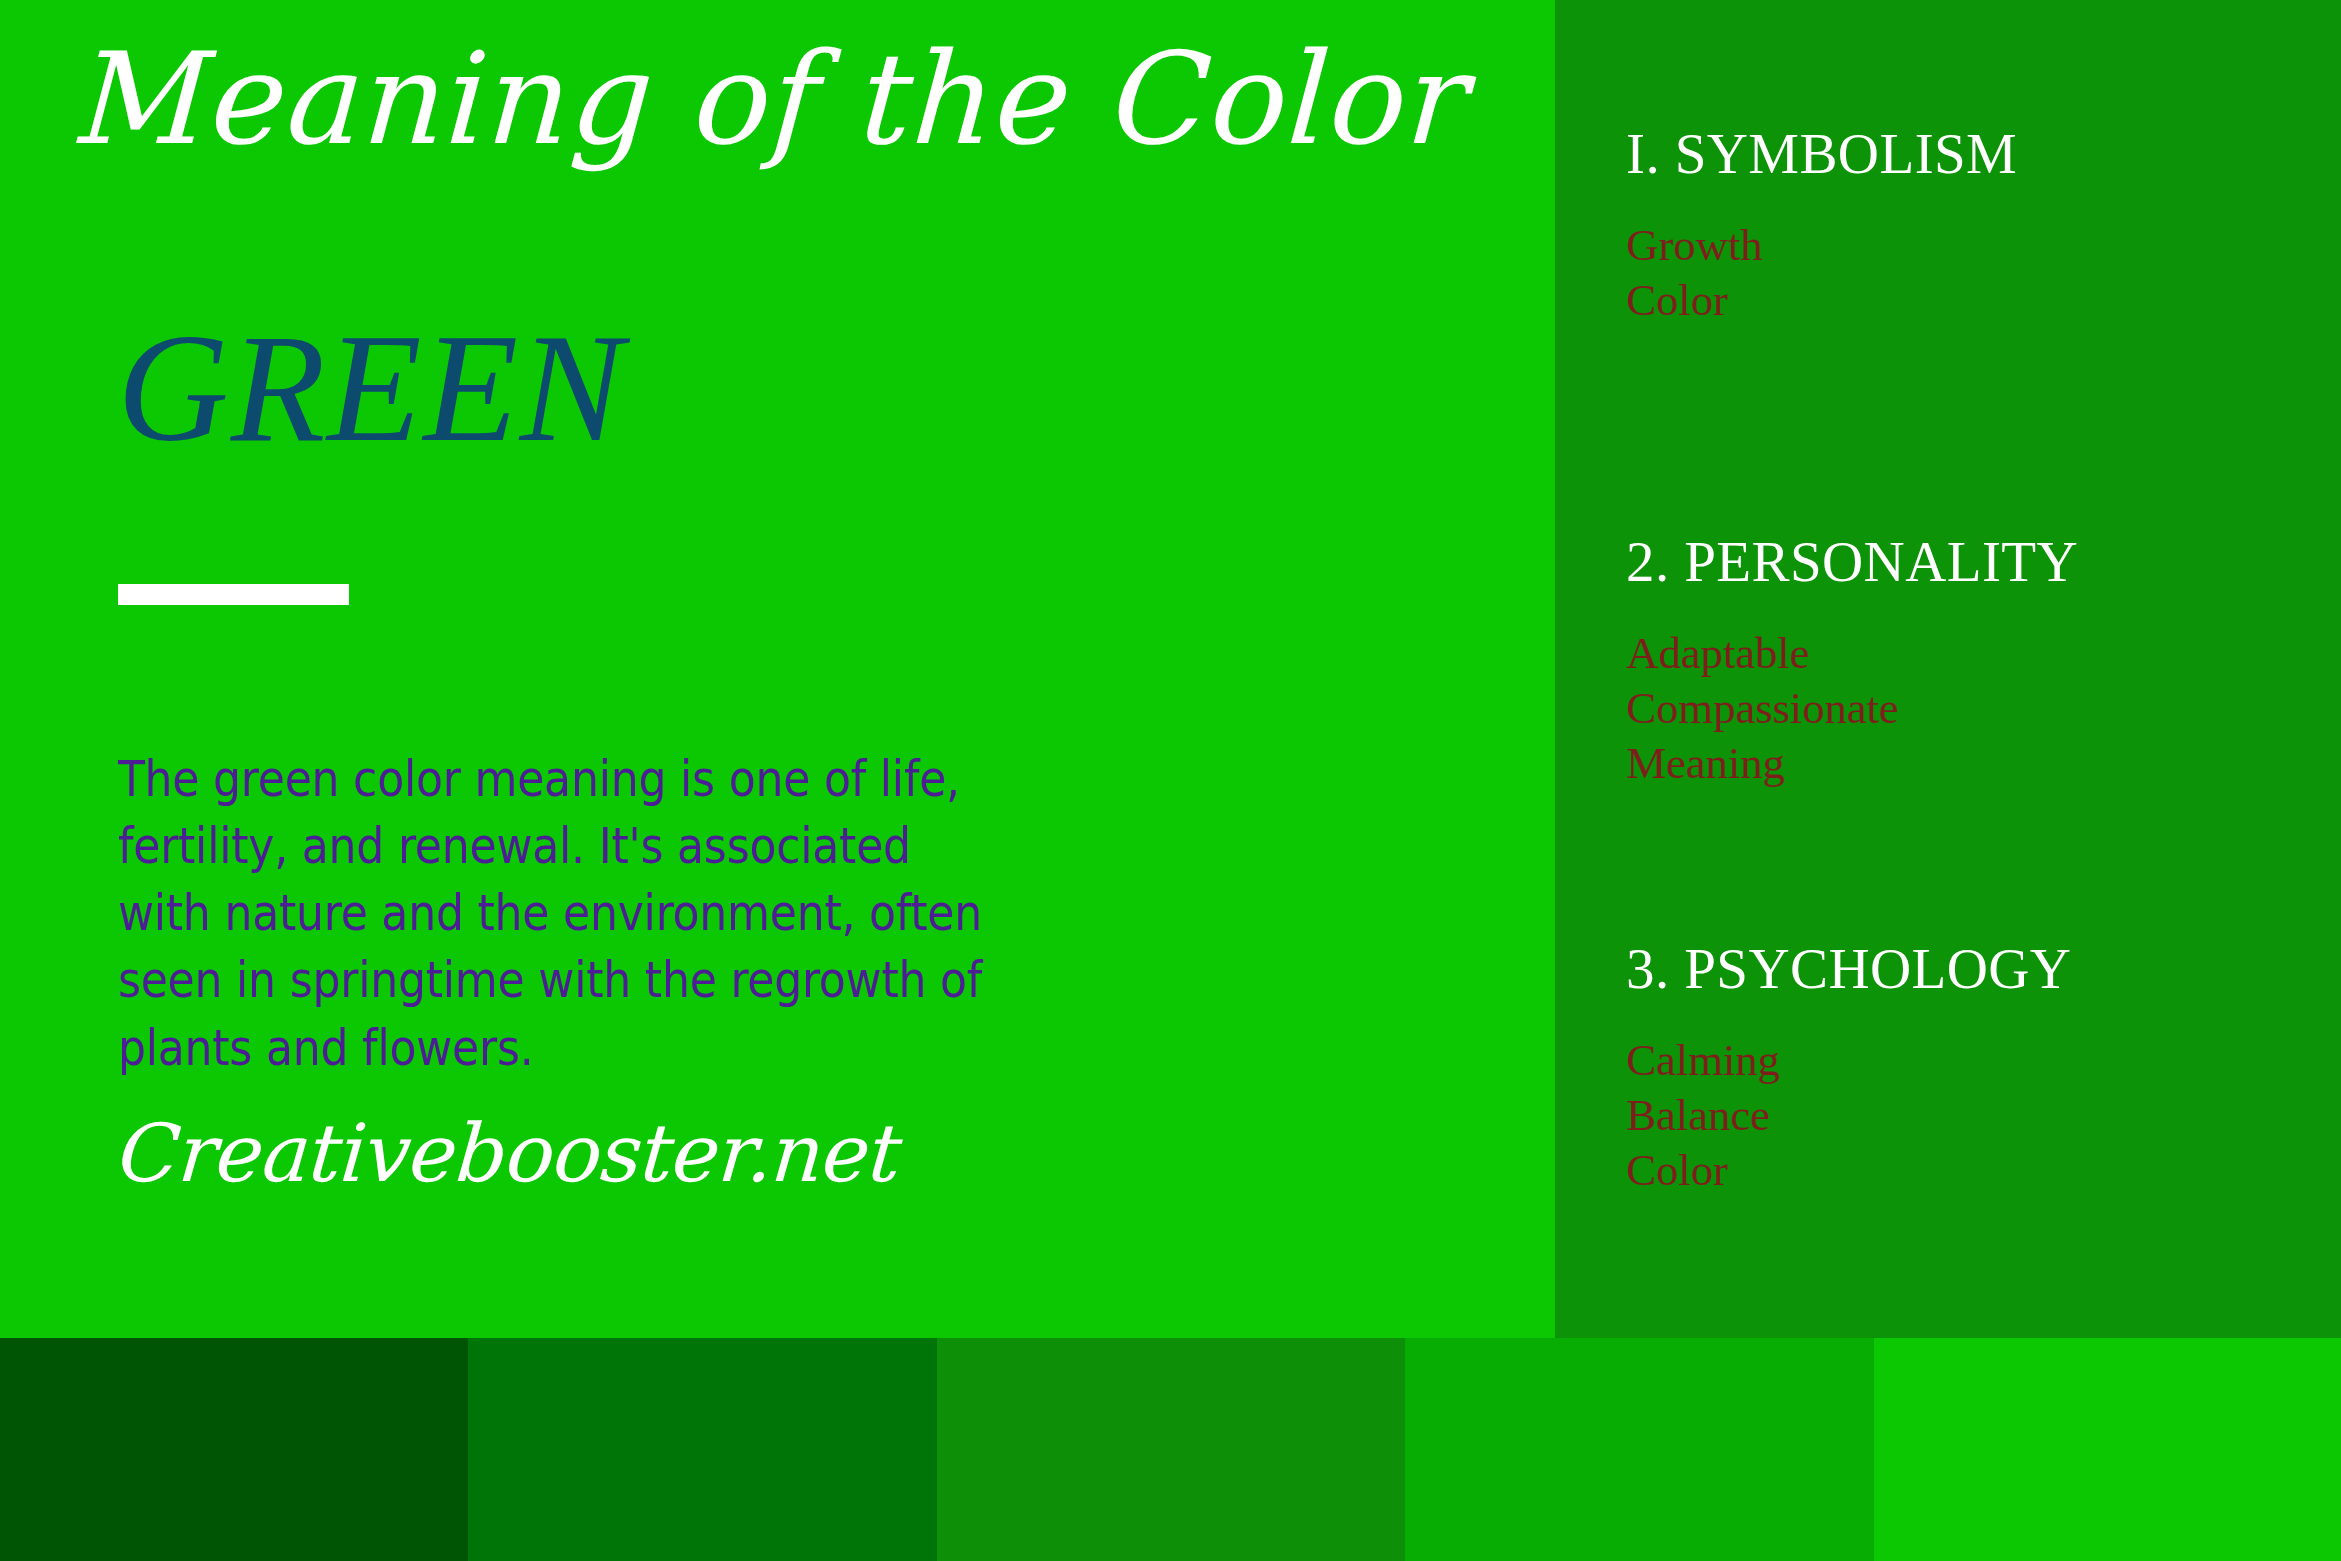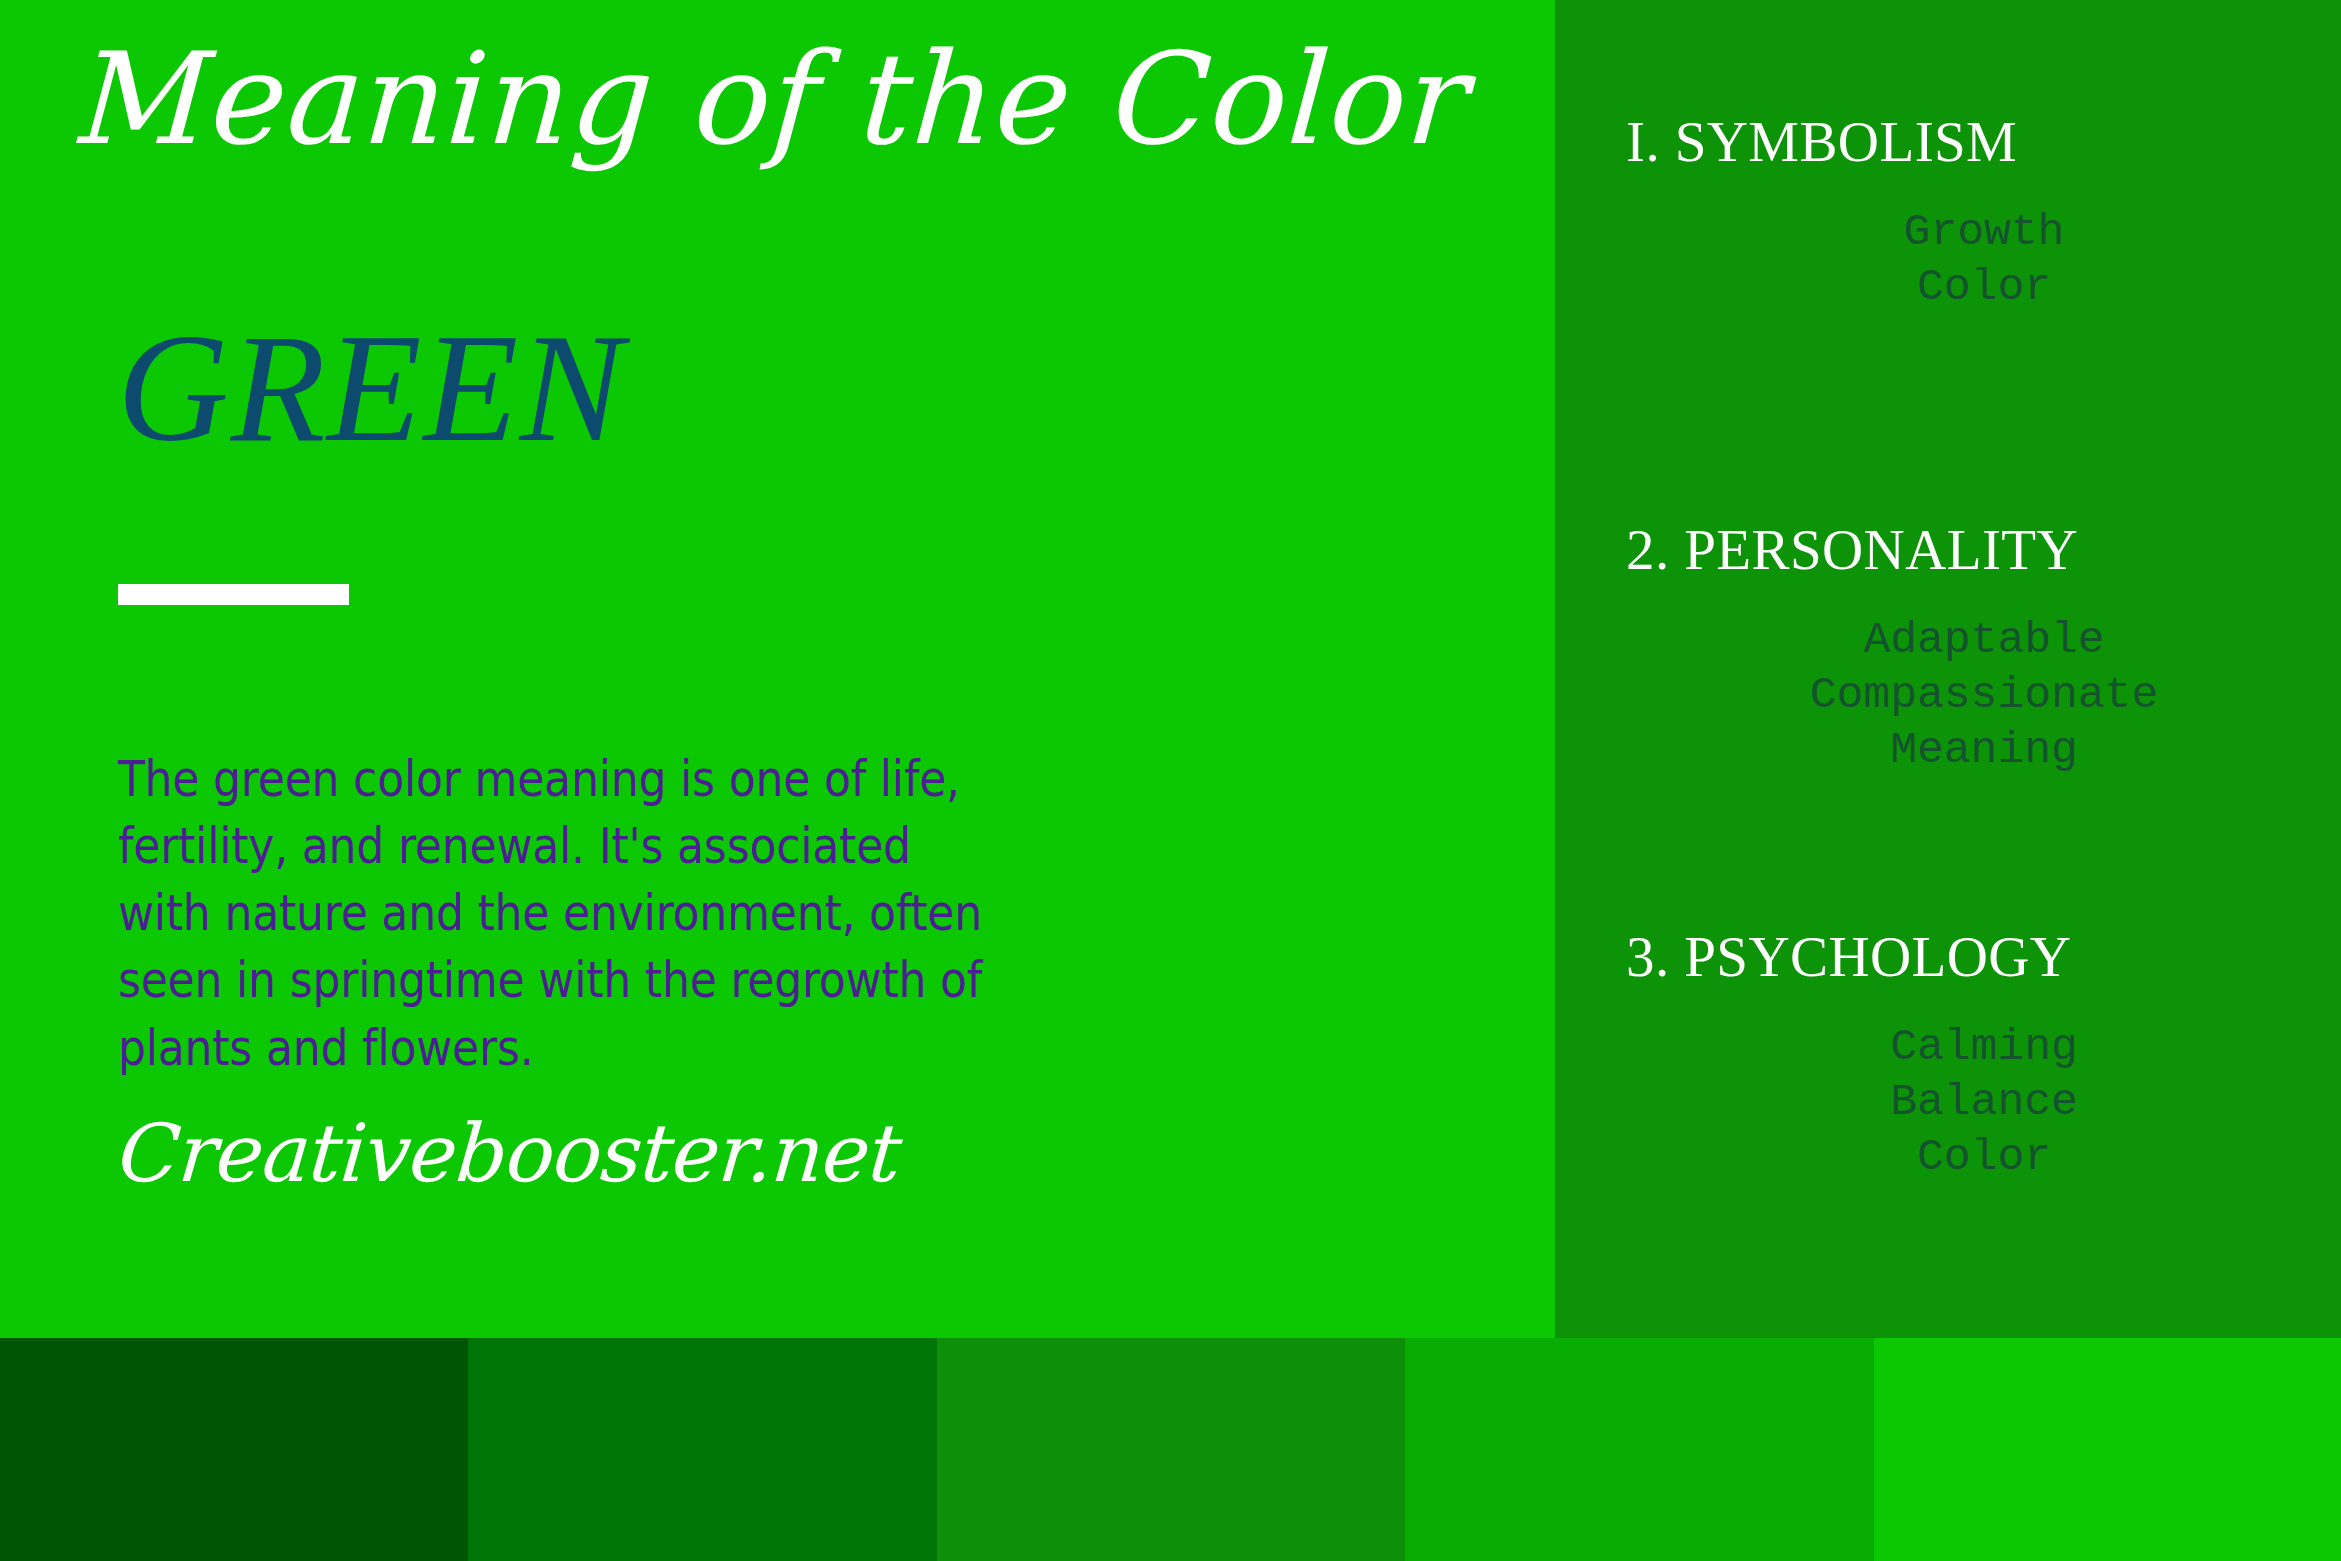--- a/index.html
+++ b/index.html
@@ -135,39 +135,38 @@
   .section-2 { top: 521px; }
   .section-3 { top: 928px; }
 
   .section-heading {
     color: #ffffff;
     font-family: "Liberation Serif", "DejaVu Serif", serif;
     font-weight: 400;
     font-size: 57px;
     line-height: 1.0;
     letter-spacing: 0.4px;
-    margin: 0 0 36px 0;
+    margin: 12px 0 36px 0;
     white-space: nowrap;
   }
 
   .section-list {
     list-style: none;
     margin: 0;
     padding: 0;
   }
   .section-list li {
-    color: #14532d;
-    font-family: Liberation Mono, monospace;
+    color: #7f1d1d;
+    font-family: Liberation Serif, serif;
     font-weight: 300;
     font-size: 45px;
     line-height: 1.22;
     letter-spacing: -0.2px;
     font-stretch: condensed;
     white-space: nowrap;
-    text-align: center;
   }
 
   
   .swatches {
     position: absolute;
     left: 0;
     top: 1338px;
     width: 2342px;
     height: 223px;
     display: flex;

